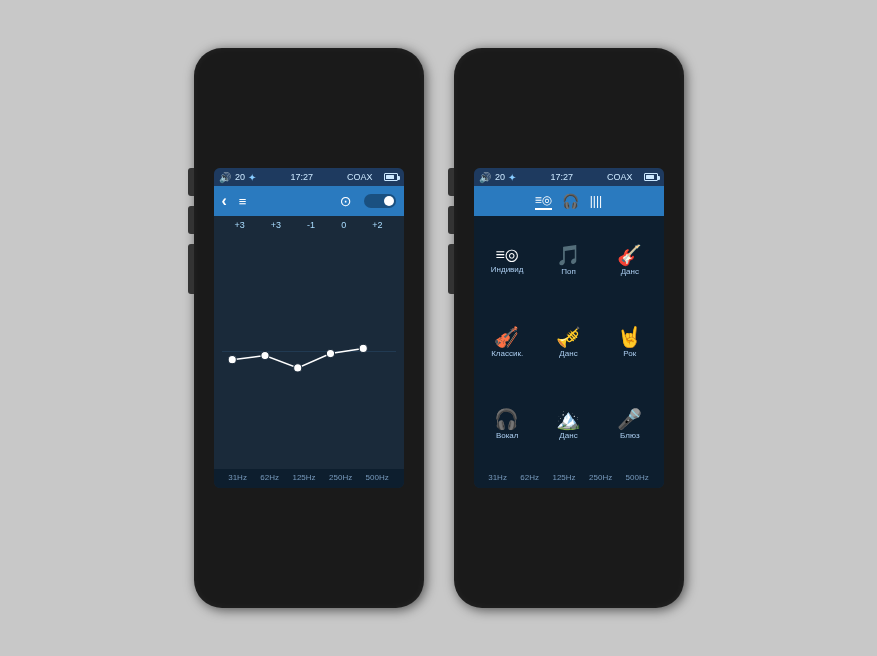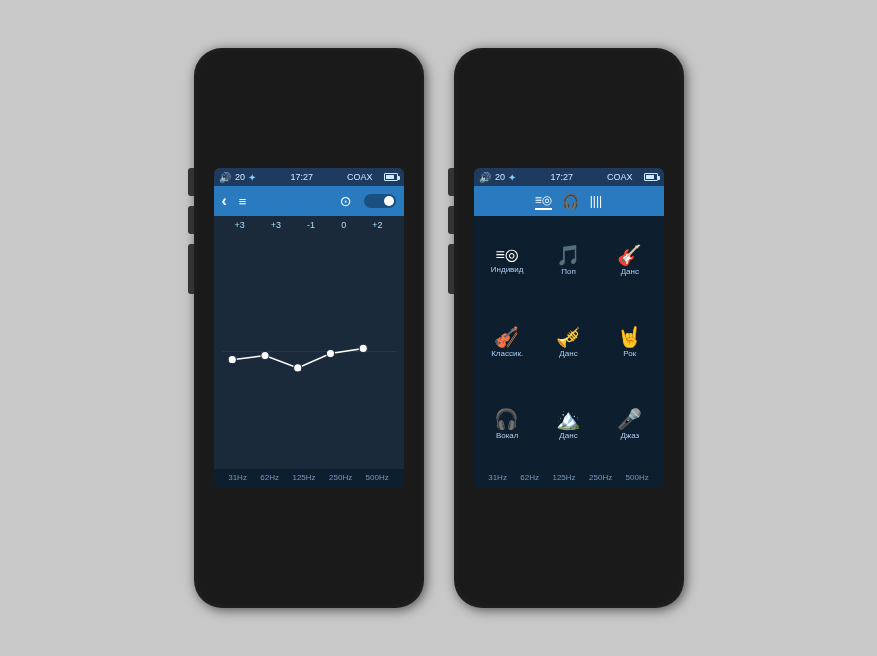--- a/index.html
+++ b/index.html
@@ -376,21 +376,21 @@
       <div class="genre-item">
         <span class="genre-icon">🎧</span>
         <span class="genre-label">Вокал</span>
       </div>
       <div class="genre-item">
         <span class="genre-icon">🏔️</span>
         <span class="genre-label">Данс</span>
       </div>
       <div class="genre-item">
         <span class="genre-icon">🎤</span>
-        <span class="genre-label">Джаз</span>
+        <span class="genre-label">Блюз</span>
       </div>
     </div>
 
     <div class="genre-freq">
       <span>31Hz</span>
       <span>62Hz</span>
       <span>125Hz</span>
       <span>250Hz</span>
       <span>500Hz</span>
     </div>

